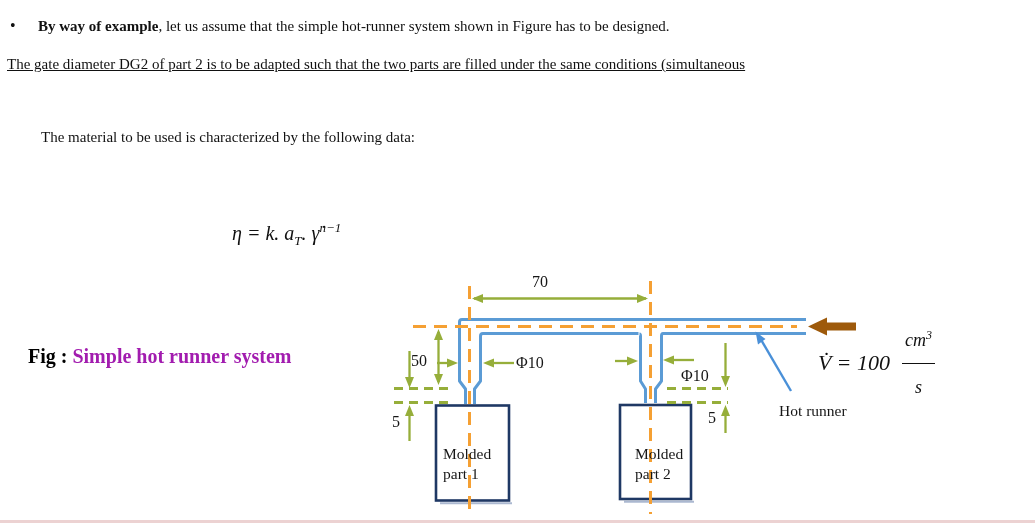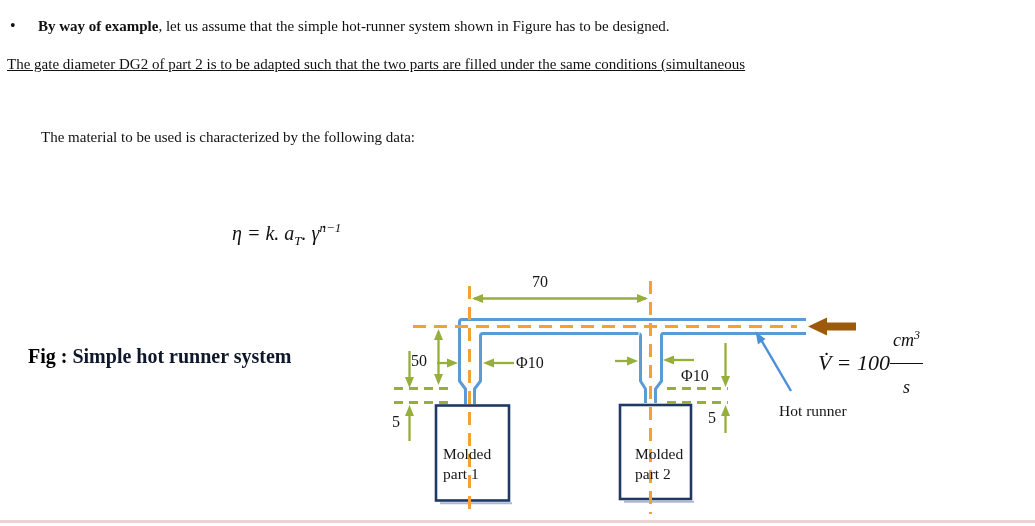--- a/index.html
+++ b/index.html
@@ -23,23 +23,23 @@
   .frac .num{font-size:15px;line-height:1;padding:0 6px 1px 6px;}
   .frac .bar{height:0;border-top:1.6px solid #111;width:100%;}
   .frac .den{font-size:15px;line-height:1;padding-top:2px;}
   .frac .den sup{font-size:11px;}
   .sep{margin-right:5px;}
   .etaline{left:232px;top:221px;font-size:20px;font-style:italic;line-height:1;}
   .etaline sub{font-size:13px;}
   .etaline sup{font-size:13px;}
   .caption{left:28px;top:346px;font-size:20px;font-weight:bold;line-height:1;}
   .caption .red{color:#000000;}
-  .caption .blue{color:#0f172a;margin-left:5px;}
+  .caption .blue{color:#a21caf;margin-left:5px;}
   .flowrate{left:818px;top:329px;display:flex;align-items:center;font-style:italic;}
-  .flowrate .lhs{font-size:22px;margin-right:0;}
+  .flowrate .lhs{font-size:22px;margin-right:12px;}
   .frac2{display:inline-flex;flex-direction:column;align-items:center;gap:12px;}
   .frac2 .num{font-size:18px;line-height:1;padding:0 3px 2px 3px;}
   .frac2 .num sup{font-size:12px;}
   .frac2 .bar{height:0;border-top:1.6px solid #111;width:100%;}
   .frac2 .den{font-size:18px;line-height:1;padding-top:2px;}
   .diagram{position:absolute;left:385px;top:255px;}
   .bottomline{position:absolute;left:0;top:520px;width:1035px;height:3px;background:#ECD2D2;}
   svg text{font-family:"Liberation Serif","DejaVu Serif",serif;fill:#161616;}
 </style>
 </head>

